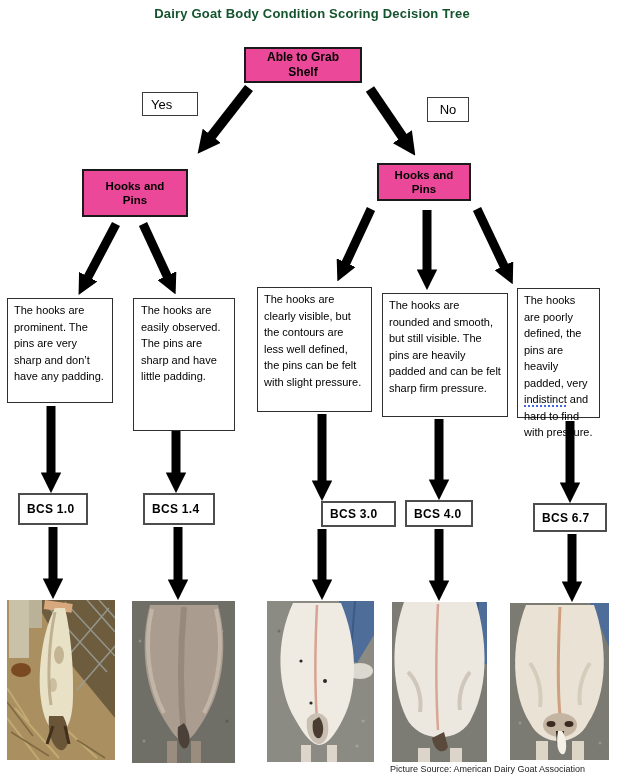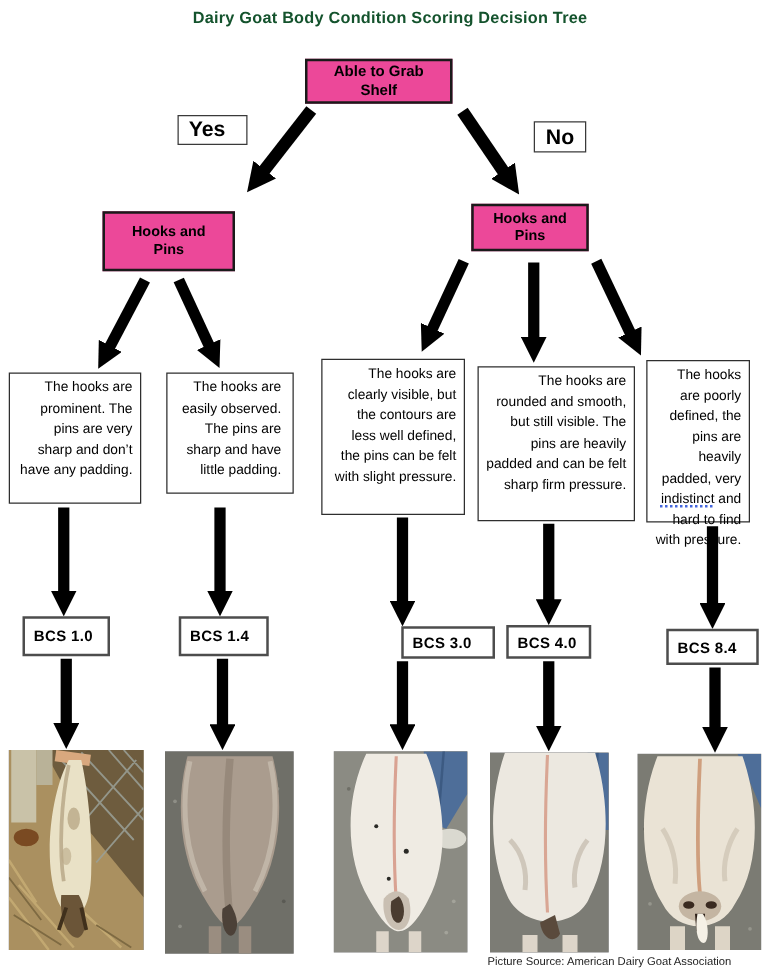--- a/index.html
+++ b/index.html
@@ -10,26 +10,26 @@
   .abs{position:absolute;box-sizing:border-box;}
   .title{
     top:6px;left:0;width:624px;text-align:center;
     font-size:13px;font-weight:bold;color:#14532d;letter-spacing:.2px;
   }
   .node{
     border:2px solid #1a1a1a;background:#ec4899;display:flex;align-items:center;justify-content:center;
     text-align:center;font-weight:bold;font-size:12px;line-height:1.25;
   }
   .small-label{
-    border:1px solid #3a3a3a;background:#fff;font-size:17px;font-weight:bold;
+    border:1px solid #3a3a3a;background:#fff;font-size:13px;font-weight:normal;
     display:flex;align-items:center;
   }
   .desc{
     border:1.5px solid #2e2e2e;background:#fff;font-size:11px;line-height:16.5px;
-    padding:3px 6px;text-align:right;
+    padding:3px 6px;text-align:left;
   }
   .bcs{
     border:2px solid #4d4d4d;background:#fff;font-weight:bold;font-size:12px;
     display:flex;align-items:center;padding-left:7px;letter-spacing:.3px;
   }
   .underline-mark{
     text-decoration:underline dotted #4466dd 1.5px;
     text-underline-offset:2px;
   }
   .photo{overflow:hidden;background:#888;}
@@ -76,33 +76,33 @@
   <div class="abs node" style="left:244px;top:47px;width:118px;height:36px;padding:0 8px;">Able to Grab Shelf</div>
 
   <div class="abs small-label" style="left:142px;top:92px;width:56px;height:24px;padding-left:8px;">Yes</div>
   <div class="abs small-label" style="left:427px;top:97px;width:42px;height:25px;justify-content:center;">No</div>
 
   <div class="abs node" style="left:82px;top:169px;width:106px;height:48px;padding:0 18px;font-size:11.5px;">Hooks and Pins</div>
   <div class="abs node" style="left:377px;top:163px;width:94px;height:38px;padding:0 12px;font-size:11.5px;">Hooks and Pins</div>
 
   <div class="abs desc" style="left:7px;top:298px;width:106px;height:105px;"><span>The hooks are prominent. The pins are very sharp and don’t have any padding.</span><span class="underline-mark"></span><span></span></div>
 
-  <div class="abs desc" style="left:133px;top:298px;width:102px;height:97px;padding:3px 9px 15px 7px;"><span>The hooks are easily observed. The pins are sharp and have little padding.</span><span class="underline-mark"></span><span></span></div>
+  <div class="abs desc" style="left:133px;top:298px;width:102px;height:133px;padding:3px 9px 15px 7px;"><span>The hooks are easily observed. The pins are sharp and have little padding.</span><span class="underline-mark"></span><span></span></div>
 
   <div class="abs desc" style="left:257px;top:287px;width:115px;height:125px;"><span>The hooks are clearly visible, but the contours are less well defined, the pins can be felt with slight pressure.</span><span class="underline-mark"></span><span></span></div>
 
   <div class="abs desc" style="left:382px;top:293px;width:126px;height:124px;"><span>The hooks are rounded and smooth, but still visible. The pins are heavily padded and can be felt sharp firm pressure.</span><span class="underline-mark"></span><span></span></div>
 
   <div class="abs desc" style="left:517px;top:288px;width:83px;height:130px;"><span>The hooks are poorly defined, the pins are heavily padded, very </span><span class="underline-mark">indistinct</span><span> and hard to find with pressure.</span></div>
 
   <div class="abs bcs" style="left:18px;top:493px;width:70px;height:32px;">BCS 1.0</div>
   <div class="abs bcs" style="left:143px;top:493px;width:72px;height:32px;">BCS 1.4</div>
   <div class="abs bcs" style="left:285px;top:501px;width:75px;height:26px;margin-left:36px;">BCS 3.0</div>
   <div class="abs bcs" style="left:405px;top:500px;width:68px;height:27px;">BCS 4.0</div>
-  <div class="abs bcs" style="left:533px;top:503px;width:74px;height:29px;">BCS 8.4</div>
+  <div class="abs bcs" style="left:533px;top:503px;width:74px;height:29px;">BCS 6.7</div>
 
   <div class="abs photo" style="left:7px;top:600px;width:108px;height:160px;">
     <svg viewBox="0 0 108 160" preserveAspectRatio="none">
       <rect width="108" height="160" fill="#aa9060"></rect>
       <path d="M0,118 L32,160 M8,108 L52,158 M0,88 L22,122 M60,130 L90,158" stroke="#c9b077" stroke-width="2" fill="none" opacity="0.75"></path>
       <path d="M4,132 L42,156 M0,102 L26,136 M70,140 L98,158" stroke="#7e6a42" stroke-width="1.5" fill="none"></path>
       <polygon points="28,0 108,0 108,118 62,62" fill="#6e5c3e"></polygon>
       <path d="M42,8 L100,72 M58,2 L108,56 M80,0 L108,32 M102,8 L56,62 M108,46 L70,90 M92,0 L108,18" stroke="#9aa098" stroke-width="1.5" opacity="0.85" fill="none"></path>
       <rect x="2" y="0" width="20" height="58" fill="#c9c2a8"></rect>
       <rect x="22" y="0" width="13" height="28" fill="#b9b298"></rect>

